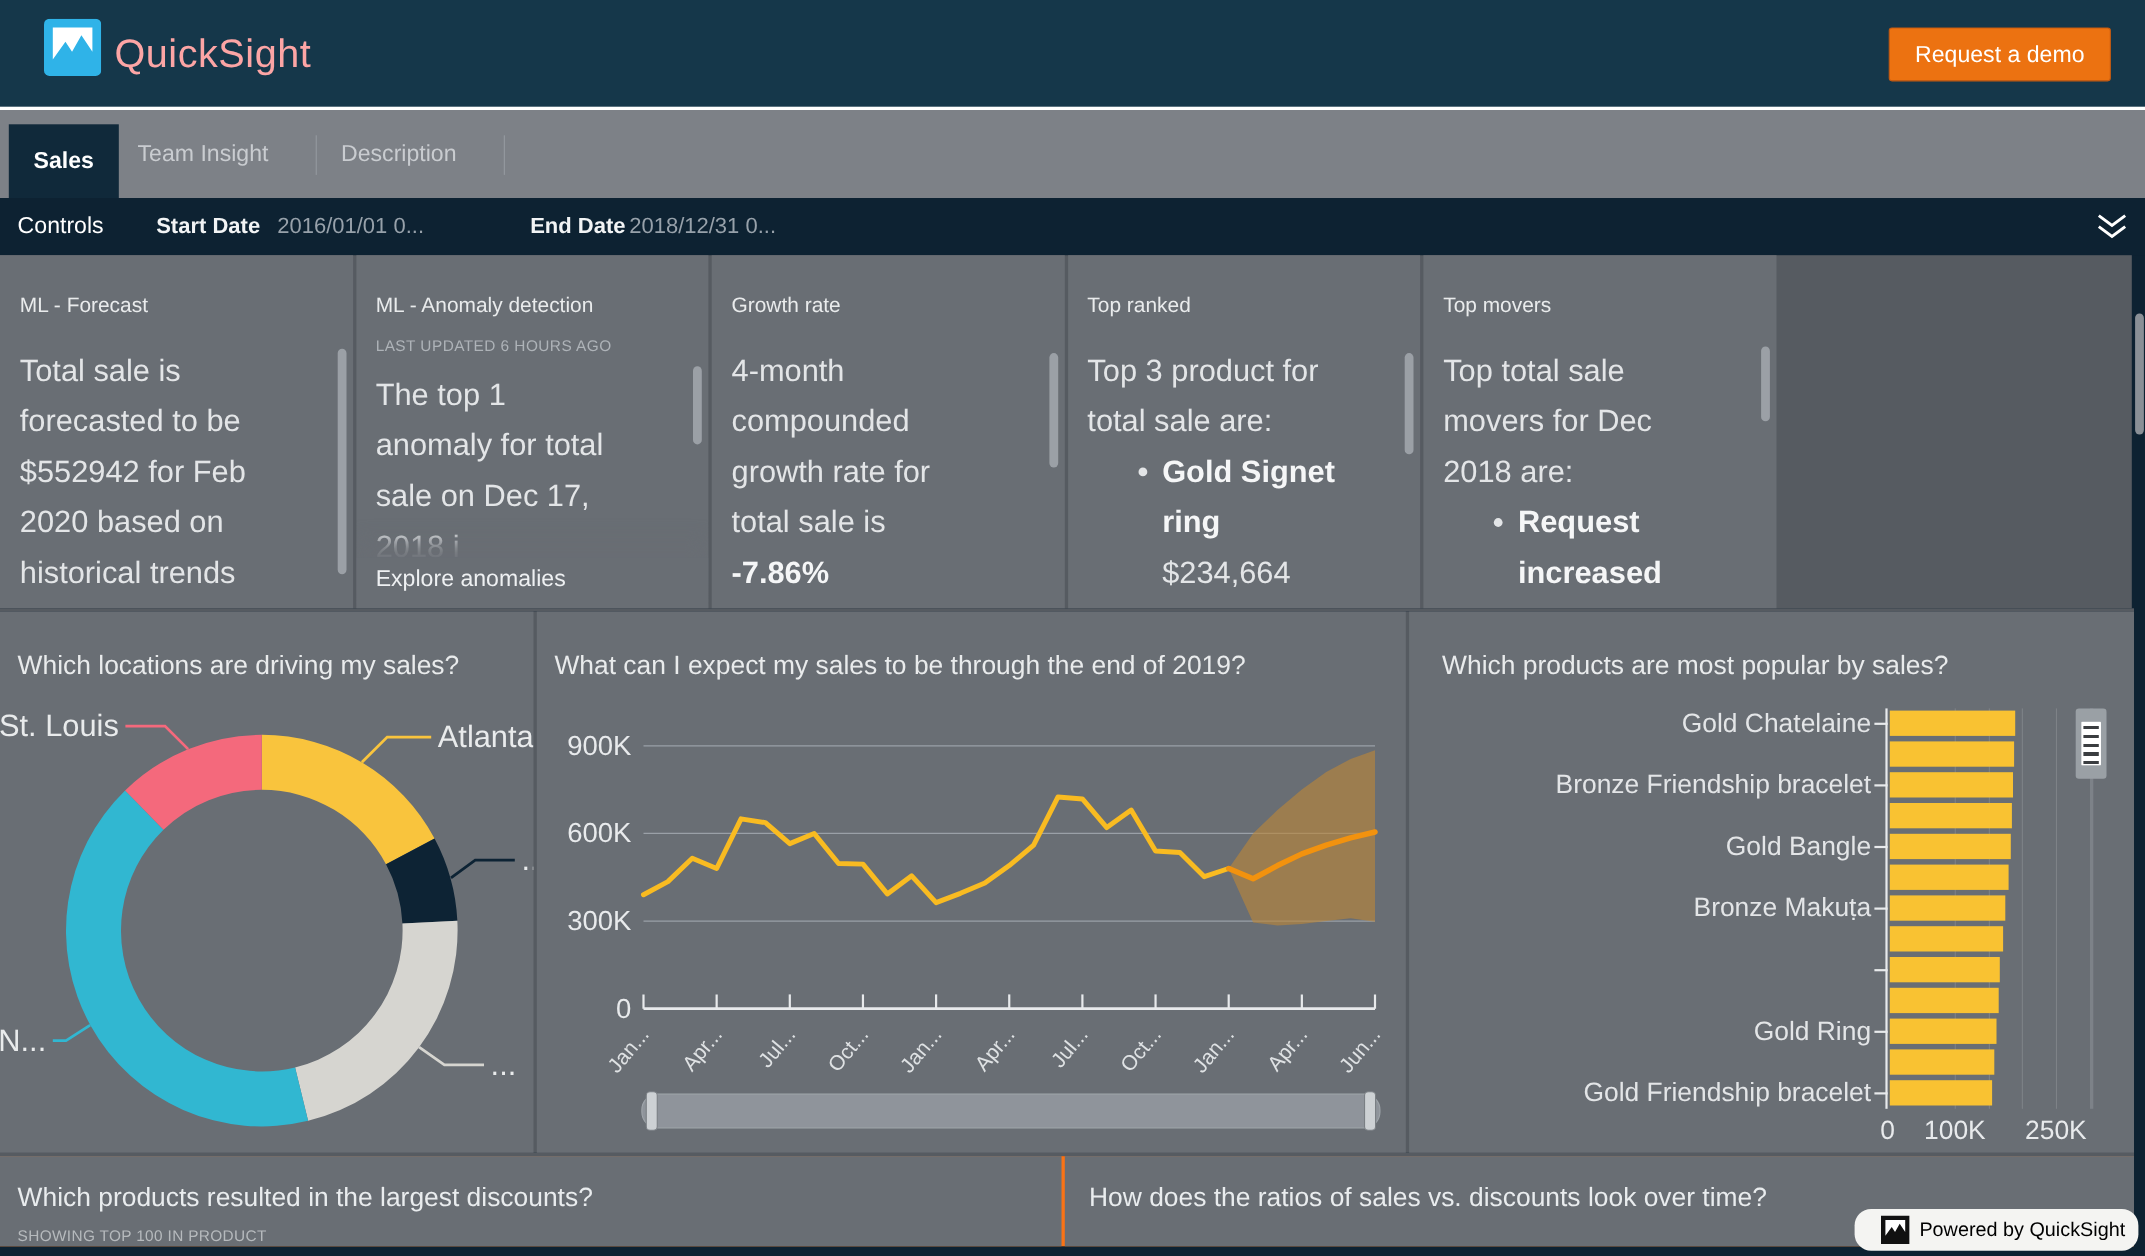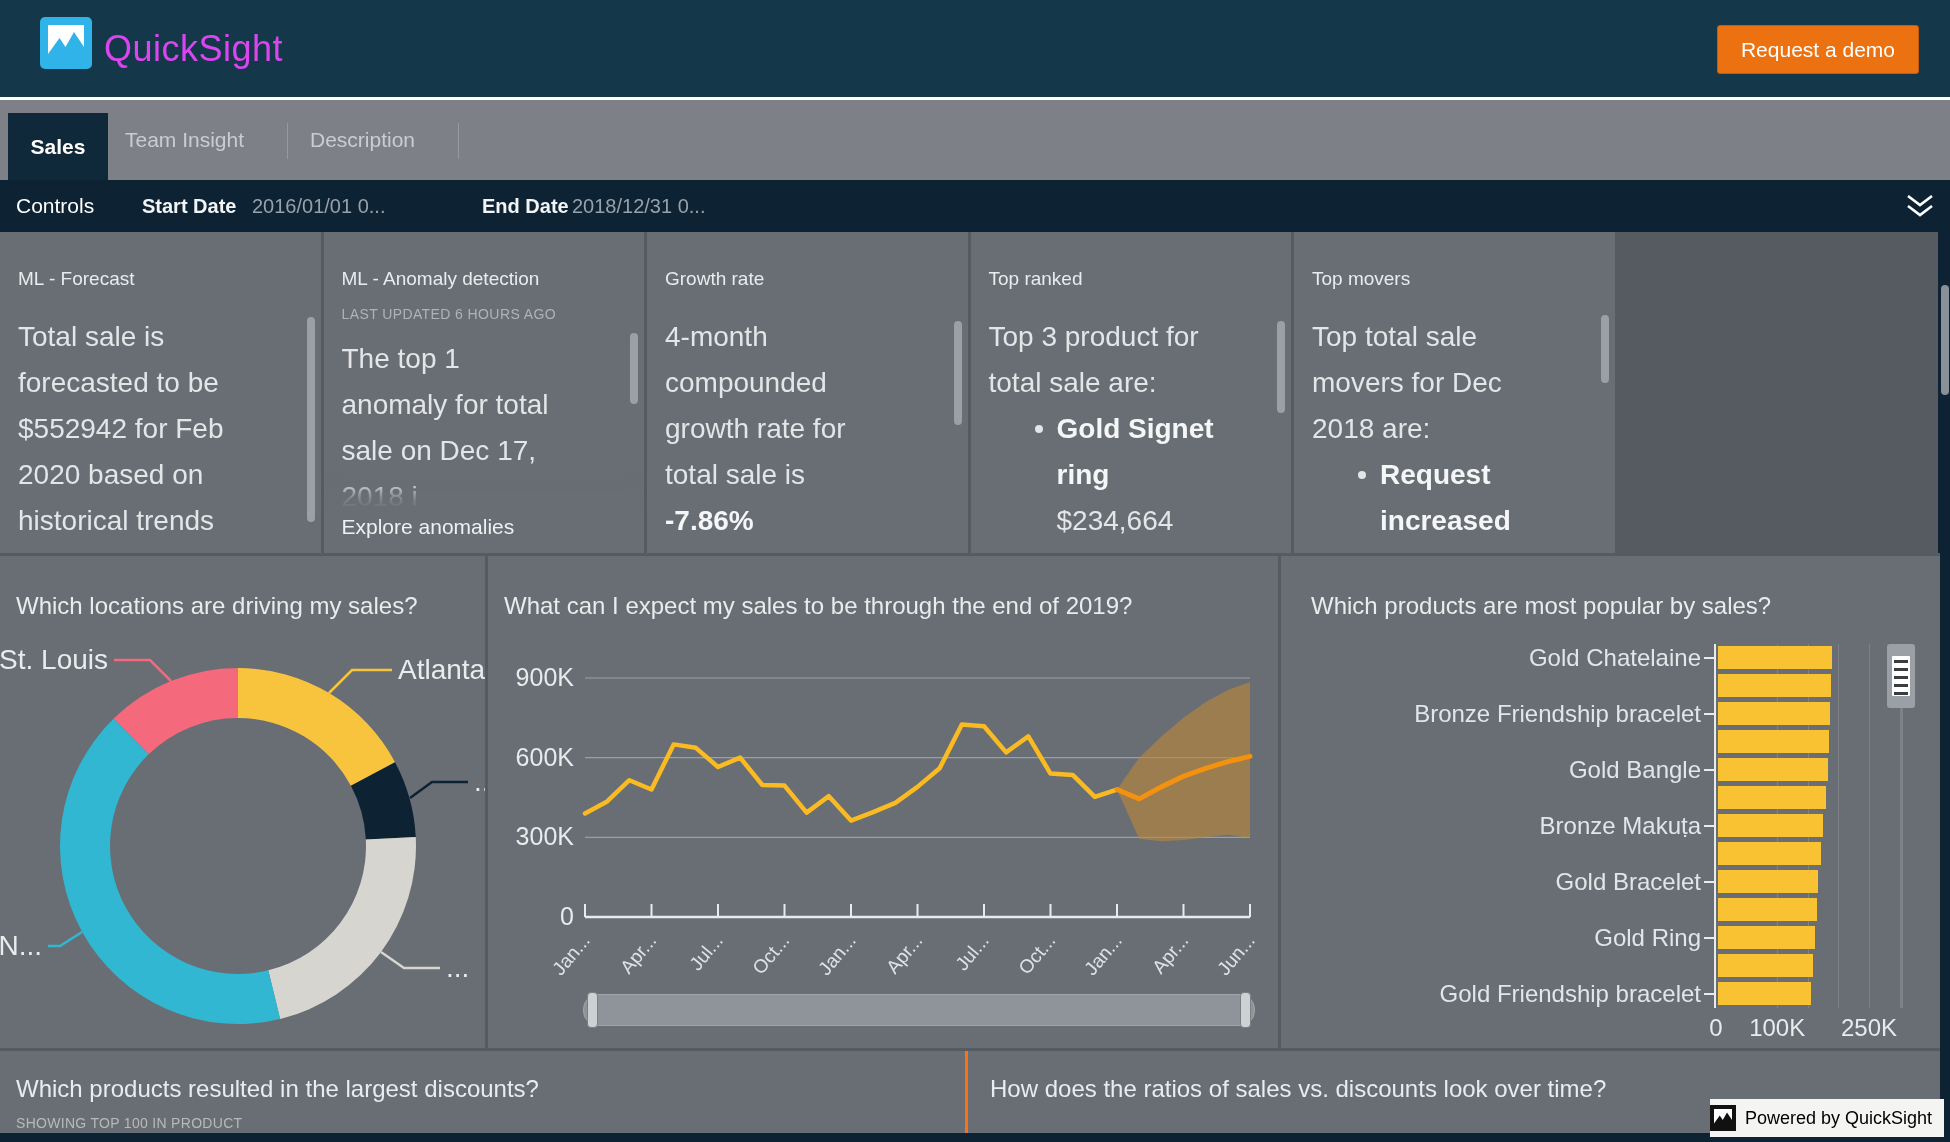--- a/index.html
+++ b/index.html
@@ -2,21 +2,21 @@
 <html><head>
 <meta charset="utf-8">
 <style>
   html,body{margin:0;padding:0;background:#0d2232;}
   #app{position:relative;width:1950px;height:1142px;overflow:hidden;
        font-family:"Liberation Sans",sans-serif;background:#0d2232;color:#e9ebec;}
   
   .header{position:absolute;left:0;top:0;width:1950px;height:97px;background:#15374a;border-bottom:3px solid #ffffff;}
   .logo{position:absolute;left:40px;top:17px;width:52px;height:52px;}
   .brand{position:absolute;left:104px;top:0;height:97px;display:flex;align-items:center;
-         font-size:36px;font-weight:400;color:#d946ef;letter-spacing:0.5px;}
+         font-size:36px;font-weight:400;color:#fca5a5;letter-spacing:0.5px;}
   .demo-btn{position:absolute;right:31px;top:25px;width:200px;height:47px;background:#ec7211;
             border:1px solid #c55a11;border-radius:3px;color:#ffffff;font-size:21px;
             display:flex;align-items:center;justify-content:center;cursor:pointer;}
   
   .tabbar{position:absolute;left:0;top:100px;width:1950px;height:80px;background:#7d8187;text-align:right;}
   .tab-active{position:absolute;left:8px;top:13px;width:100px;height:67px;background:#10293a;
               display:flex;align-items:center;justify-content:center;color:#ffffff;font-weight:bold;font-size:21px;}
   .tab{position:absolute;top:0;height:80px;display:flex;align-items:center;color:#c9ccd0;font-size:21px;}
   .tab-ti{left:125px;} .tab-desc{left:310px;}
   .tab-div{position:absolute;top:23px;width:1px;height:36px;background:#9599a0;}
@@ -73,21 +73,21 @@
                 background-image:repeating-linear-gradient(#3a3d40 0 3px,transparent 3px 8px);
                 background-size:14px 100%;background-position:2px 4px;background-repeat:no-repeat;border-radius:1px;}
   
   .bottom-row{position:absolute;left:0;top:1051px;width:1940px;height:82px;display:flex;gap:3px;background:#f97316;}
   .bp-left{width:965px;} .bp-right{width:972px;}
   .bp-title{position:absolute;left:16px;top:24px;font-size:24px;color:#e9ecee;}
   .bp-right .bp-title{left:22px;}
   .bp-sub{position:absolute;left:16px;bottom:2px;font-size:14px;color:#b6babd;letter-spacing:0.3px;}
   
   .badge{position:absolute;right:6px;bottom:5px;height:38px;background:#f4f4f2;display:flex;align-items:center;
-         gap:9px;padding:0 12px 0 0;}
+         gap:9px;padding:0 12px 0 24px;border-radius:15px;}
   .badge-text{font-size:18px;color:#000;}
   
   .page-rail{position:absolute;left:1940px;top:232px;width:10px;height:910px;background:#0d2232;}
   .page-thumb{position:absolute;left:1941px;top:285px;width:8px;height:110px;border-radius:4px;background:#8a9097;cursor:pointer;}
   .hdiv{position:absolute;left:0;width:1940px;height:3px;background:#565b61;}
 </style>
 </head>
 <body>
 
 <div id="app">
@@ -268,21 +268,20 @@
           </div>
           <div class="bar-row" style="top: 168px;">
             <div class="bar-label">Bronze Makuṭa</div>
             <div class="bar-stub"></div>
             <div class="bar-rect" style="width: 105.264px;"></div>
           </div>
           <div class="bar-row" style="top: 196px;">
             <div class="bar-rect" style="width: 102.816px;"></div>
           </div>
           <div class="bar-row" style="top: 224px;">
-            <div class="bar-label">Gold Bracelet</div>
             <div class="bar-stub"></div>
             <div class="bar-rect" style="width: 100.368px;"></div>
           </div>
           <div class="bar-row" style="top: 252px;">
             <div class="bar-rect" style="width: 98.532px;"></div>
           </div>
           <div class="bar-row" style="top: 280px;">
             <div class="bar-label">Gold Ring</div>
             <div class="bar-stub"></div>
             <div class="bar-rect" style="width: 96.696px;"></div>

